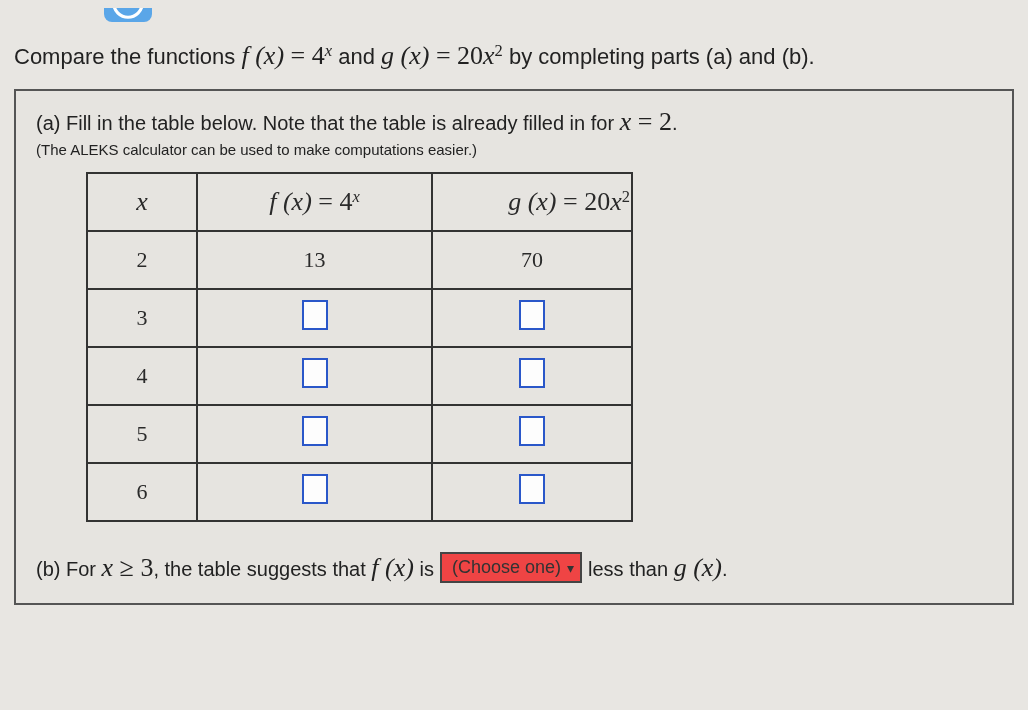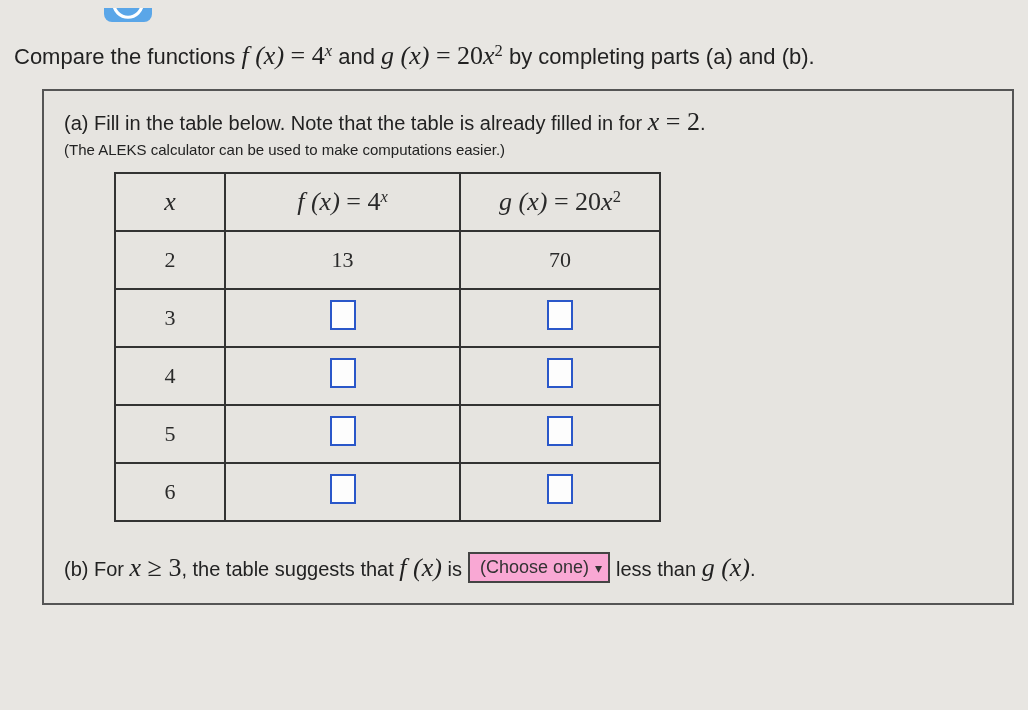--- a/index.html
+++ b/index.html
@@ -40,21 +40,20 @@
     line-height: 1.5;
   }
   .math-f { font-style: italic; font-family: "Times New Roman", serif; font-size: 26px; }
   .math-r { font-family: "Times New Roman", serif; font-size: 26px; }
   .sup { vertical-align: super; font-size: 0.75em; font-style: italic; }
   .sup2 { vertical-align: super; font-size: 0.75em; }
   .box {
     border: 2px solid #555;
     padding: 16px 16px 20px 20px;
     background: #e6e4e0;
-    margin-left: 28px;
   }
   .part-a-line1 {
     font-size: 20px;
     color: #222;
     margin-bottom: 4px;
   }
   .part-a-line2 {
     font-size: 15px;
     color: #222;
     margin-bottom: 14px;
@@ -66,21 +65,21 @@
   }
   table.ftable th, table.ftable td {
     border: 2px solid #333;
     text-align: center;
     vertical-align: middle;
     height: 58px;
     font-weight: normal;
   }
   table.ftable .col-x { width: 110px; }
   table.ftable .col-f { width: 235px; }
-  table.ftable .col-g { width: 200px; }
+  table.ftable .col-g { width: 200px; text-align: right; }
   table.ftable th { font-size: 22px; }
   table.ftable td { font-size: 22px; font-family: "Times New Roman", serif; }
   .input-box {
     display: inline-block;
     width: 26px;
     height: 30px;
     border: 2px solid #2a57c9;
     background: #fdfdfd;
   }
   .part-b {
@@ -88,21 +87,21 @@
     color: #222;
     display: flex;
     align-items: center;
     flex-wrap: wrap;
     gap: 6px;
   }
   .select-box {
     display: inline-flex;
     align-items: center;
     border: 2px solid #444;
-    background: #f9a8d4;
+    background: #ef4444;
     padding: 3px 6px 3px 10px;
     font-size: 18px;
     color: #333;
     gap: 6px;
   }
   .select-box .chev { font-size: 14px; }
 </style>
 </head>
 <body>
 

